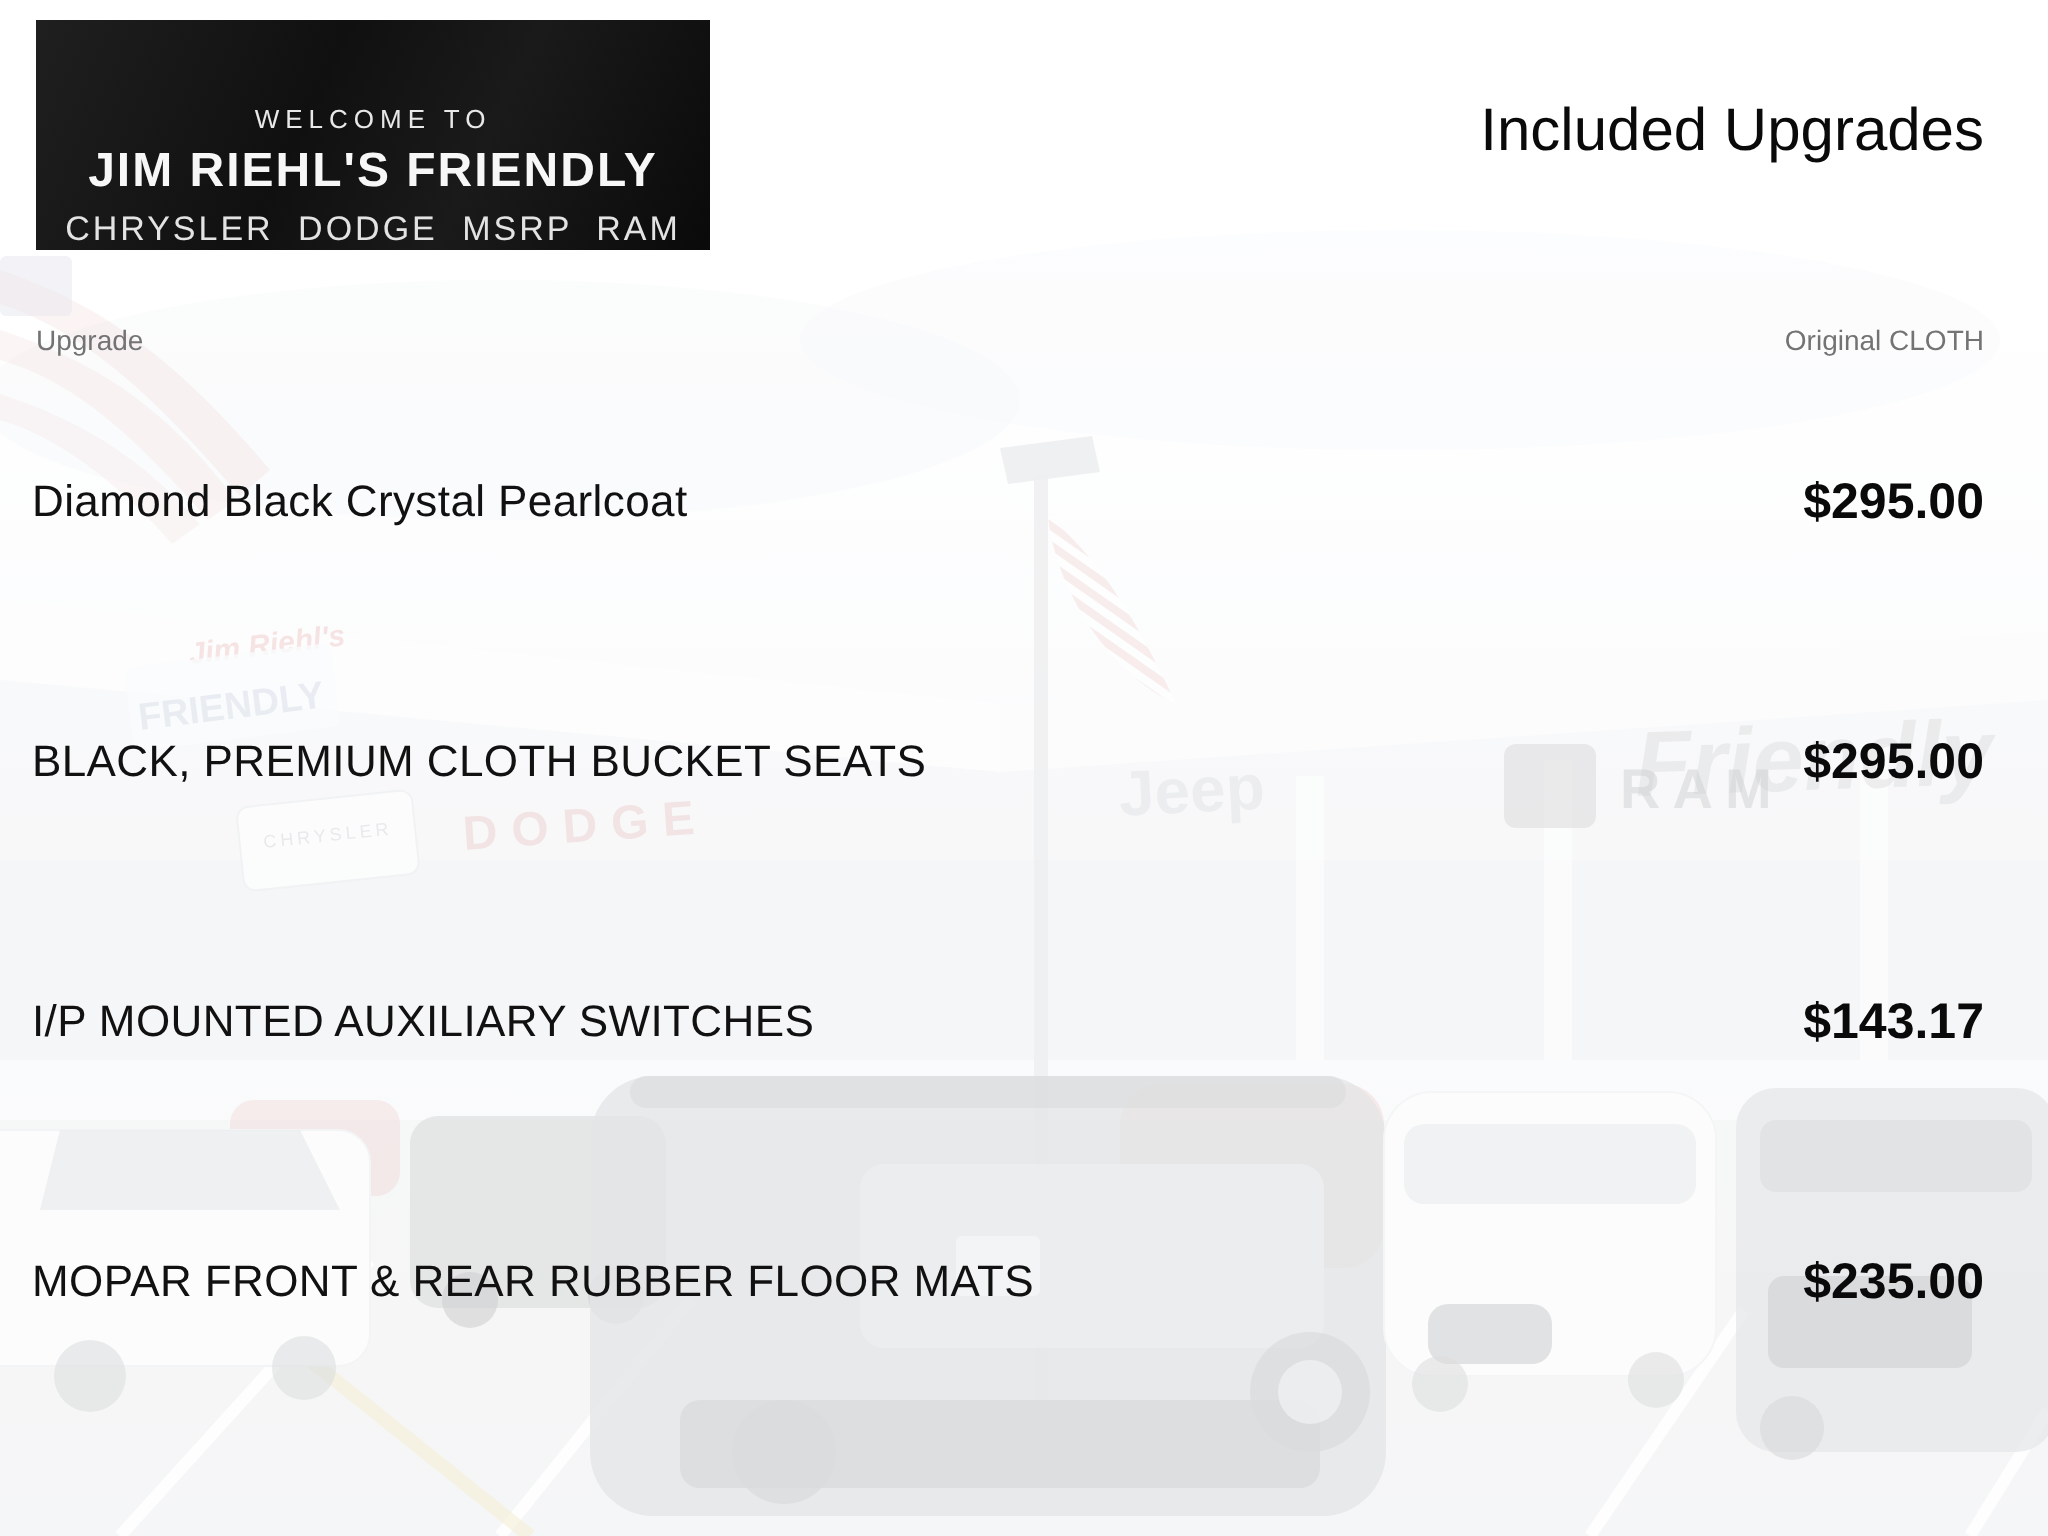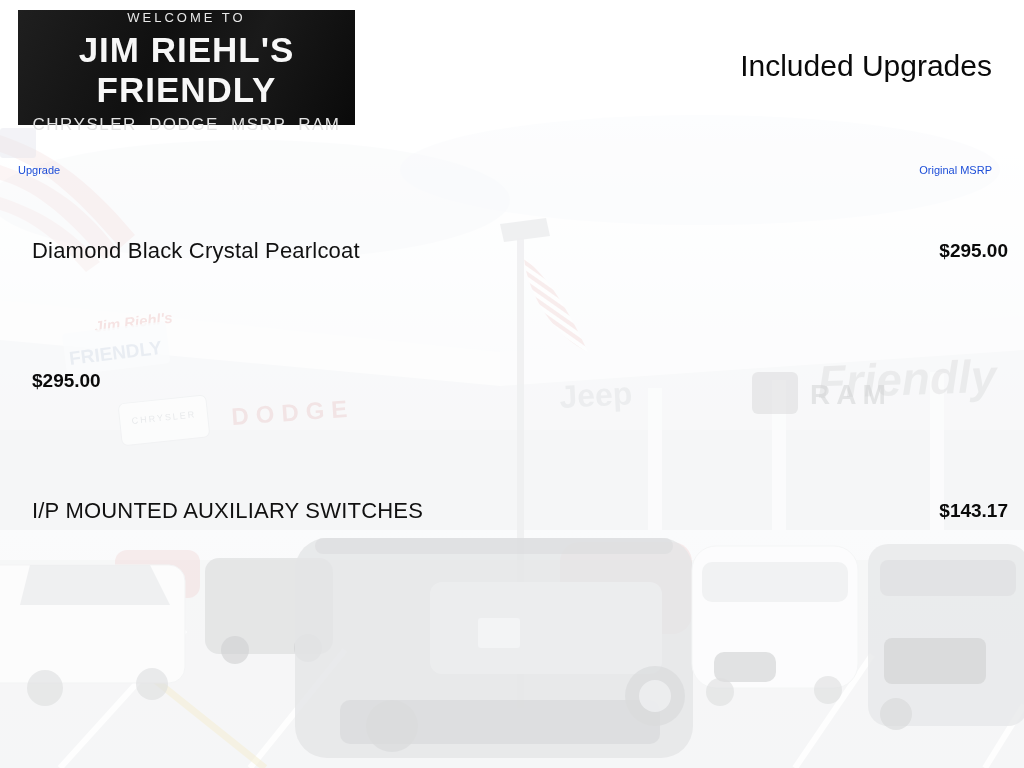--- a/index.html
+++ b/index.html
@@ -7,48 +7,48 @@
     position:relative;width:1024px;height:768px;overflow:hidden;
     font-family:"Liberation Sans", sans-serif;background:#ffffff;
   }
   
   .bg{position:absolute;left:0;top:0;width:1024px;height:768px;z-index:0;}
   
   .fg{position:absolute;left:0;top:0;width:1024px;height:768px;z-index:1;}
   .logo{
     position:absolute;left:18px;top:10px;width:337px;height:115px;
     background:linear-gradient(115deg,#1f1f1f 0%,#101010 40%,#1a1a1a 65%,#0a0a0a 100%);
-    color:#f0f0f0;display:flex;flex-direction:column;justify-content:space-between;align-items:center;
+    color:#f0f0f0;display:flex;flex-direction:column;justify-content:flex-end;align-items:center;
     text-align:center;
   }
   .logo .l1{font-size:13px;letter-spacing:3px;color:#e8e8e8;margin-bottom:5px;}
-  .logo .l2{font-size:35px;letter-spacing:1px;color:#f7f7f7;font-weight:bold;margin-bottom:5px;}
+  .logo .l2{font-size:24px;letter-spacing:1px;color:#f7f7f7;font-weight:bold;margin-bottom:5px;}
   .logo .l3{font-size:17px;letter-spacing:1.5px;word-spacing:6px;color:#e3e3e3;}
   .title{
     position:absolute;top:50px;right:32px;margin:0;
     font-size:30px;font-weight:400;color:#0a0a0a;line-height:32px;
   }
   .thead{
     position:absolute;left:0;top:155px;width:1024px;height:29px;
     display:flex;justify-content:space-between;align-items:center;
     padding:0 32px 0 18px;box-sizing:border-box;
-    font-size:11px;color:#1d4ed8;
-  }
-  .rows{position:absolute;left:16px;top:0;width:880px;height:768px;}
+    font-size:14px;color:#737373;
+  }
+  .rows{position:absolute;left:0;top:0;width:880px;height:768px;}
   .row{
     position:absolute;left:0;width:1024px;height:44px;
     display:flex;justify-content:space-between;align-items:center;
     padding:0 32px 0 16px;box-sizing:border-box;
   }
   .row:nth-of-type(1){top:229px;}
   .row:nth-of-type(2){top:359px;}
   .row:nth-of-type(3){top:489px;}
   .row:nth-of-type(4){top:619px;}
   .row .name{font-size:22px;color:#111;letter-spacing:.2px;}
-  .row .price{font-size:19px;color:#0a0a0a;font-weight:bold;}
+  .row .price{font-size:25px;color:#0a0a0a;font-weight:bold;}
   .disclaimer{
     position:absolute;left:18px;top:708px;width:950px;
     font-size:13.5px;font-style:italic;color:#1c1c1c;line-height:16px;
   }
 </style>
 </head>
 <body>
 
 <div class="page">
 
@@ -161,36 +161,41 @@
     <div class="logo">
       <div class="l1">WELCOME TO</div>
       <div class="l2">JIM RIEHL'S FRIENDLY</div>
       <div class="l3">CHRYSLER  DODGE  MSRP  RAM</div>
     </div>
 
     <h1 class="title">Included Upgrades</h1>
 
     <div class="thead">
       <span>Upgrade</span>
-      <span>Original MSRP</span>
+      <span>Original CLOTH</span>
     </div>
 
     <div class="rows">
 
         <div class="row">
           <span class="name">Diamond Black Crystal Pearlcoat</span>
           <span class="price">$295.00</span>
         </div>
 
         <div class="row">
+          <span class="name">BLACK, PREMIUM CLOTH BUCKET SEATS</span>
           <span class="price">$295.00</span>
         </div>
 
         <div class="row">
           <span class="name">I/P MOUNTED AUXILIARY SWITCHES</span>
           <span class="price">$143.17</span>
         </div>
 
+        <div class="row">
+          <span class="name">MOPAR FRONT &amp; REAR RUBBER FLOOR MATS</span>
+          <span class="price">$235.00</span>
+        </div>
       </div>
 
 
   </div>
 </div>
 
 </body></html>

